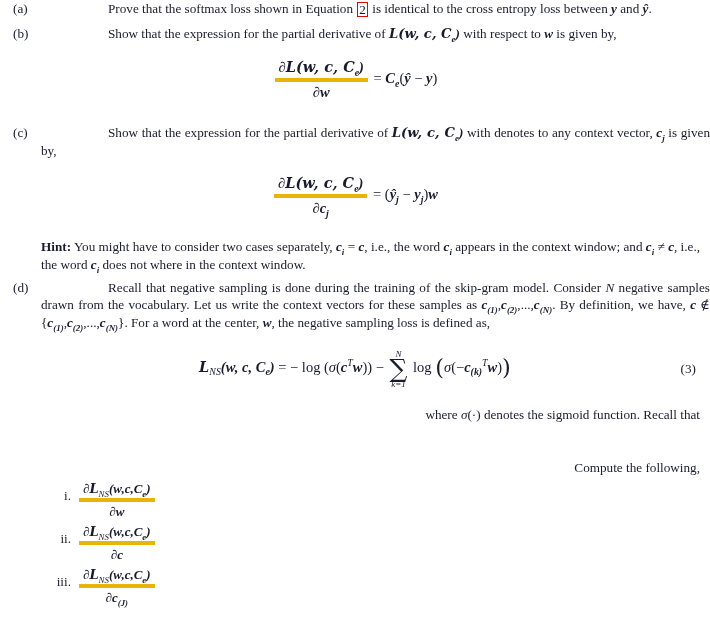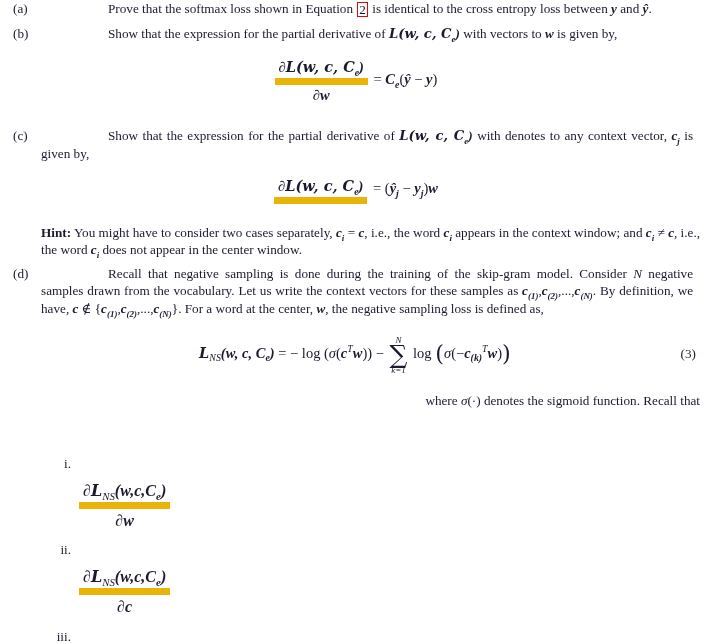--- a/index.html
+++ b/index.html
@@ -39,21 +39,21 @@
   .qlabel {
     position: absolute;
     left: 13px;
     top: 0;
     width: 30px;
     font-family: "Liberation Serif", "DejaVu Serif", serif;
   }
   .qbody {
     text-align: justify;
     text-justify: inter-word;
-    padding-right: 17px;
+    padding-right: 0;
   }
   .qbody .lead {
     display: inline-block;
     width: 67px;
   }
 
   
   .math {
     font-family: "Liberation Serif", "DejaVu Serif", serif;
     font-style: italic;
@@ -96,21 +96,21 @@
   
   .frac {
     display: inline-block;
     vertical-align: middle;
     text-align: center;
     margin: 0 2px;
   }
   .frac .num {
     display: block;
     padding: 0 4px 1px 4px;
-    border-bottom: 7px solid #eab308;
+    border-bottom: 4px solid #eab308;
   }
   .frac .den {
     display: block;
     padding: 1px 4px 0 4px;
   }
 
   
   .bigop {
     display: inline-block;
     vertical-align: middle;
@@ -180,22 +180,21 @@
     margin-top: 3px;
   }
   .romanitem .rlabel {
     position: absolute;
     left: 0;
     top: 7px;
     width: 30px;
     text-align: right;
   }
   .romanitem .rfrac {
-    font-size: 16px;
-    margin-top: 32px;
+    font-size: 13px;
   }
 
   .spacer-6  { height: 6px; }
   .spacer-8  { height: 8px; }
   .spacer-14 { height: 14px; }
   .spacer-16 { height: 16px; }
   .spacer-18 { height: 18px; }
   .spacer-20 { height: 20px; }
   .spacer-22 { height: 22px; }
 </style>
@@ -218,21 +217,21 @@
       </div>
     </li>
 
     <div class="spacer-8"></div>
 
     <li class="qitem">
       <span class="qlabel">(b)</span>
       <div class="qbody">
         <span class="lead"></span><span>Show that the expression for the partial derivative of</span>
         <span class="math"><span class="cal">L(w, c, C</span><sub class="bm">e</sub><span class="bm">)</span></span>
-        <span>with vectors to</span>
+        <span>with respect to</span>
         <span class="bm">w</span>
         <span>is given by,</span>
       </div>
     </li>
 
     <div class="spacer-14"></div>
 
     <div class="display-eq">
       <span class="eq-inner math">
         <span class="frac">
@@ -256,41 +255,42 @@
         <span>is given by,</span>
       </div>
     </li>
 
     <div class="spacer-14"></div>
 
     <div class="display-eq">
       <span class="eq-inner math">
         <span class="frac">
           <span class="num"><span class="mathup">∂</span><span class="cal">L(w, c, C</span><sub class="bm">e</sub><span class="bm">)</span></span>
+          <span class="den"><span class="mathup">∂</span><span class="bm">c</span><sub class="bm">j</sub></span>
         </span>
         <span class="mathup">=</span>
         <span class="mathup">(</span><span class="bm">ŷ</span><sub class="bm">j</sub> <span class="mathup">−</span> <span class="bm">y</span><sub class="bm">j</sub><span class="mathup">)</span><span class="bm">w</span>
       </span>
     </div>
 
     <div class="spacer-20"></div>
 
     <div class="hint">
       <b>Hint:</b>
       <span>You might have to consider two cases separately,</span>
       <span class="math"><span class="bm">c</span><sub class="bm">i</sub></span>
       <span class="mathup">=</span>
       <span class="bm">c</span><span>, i.e., the word</span>
       <span class="math"><span class="bm">c</span><sub class="bm">i</sub></span>
       <span>appears in the context window; and</span>
       <span class="math"><span class="bm">c</span><sub class="bm">i</sub></span>
       <span class="mathup">≠</span>
       <span class="bm">c</span><span>, i.e., the word</span>
       <span class="math"><span class="bm">c</span><sub class="bm">i</sub></span>
-      <span>does not appear in the center window.</span>
+      <span>does not where in the context window.</span>
     </div>
 
     <div class="spacer-6"></div>
 
     <li class="qitem">
       <span class="qlabel">(d)</span>
       <div class="qbody">
         <span class="lead"></span><span>Recall that negative sampling is done during the training of the skip-gram model. Consider</span>
         <span class="math">N</span>
         <span>negative samples drawn from the vocabulary. Let us write the context vectors for these samples as</span>
@@ -329,20 +329,21 @@
       <span>where</span>
       <span class="math">σ</span><span class="mathup">(·)</span>
       <span>denotes the sigmoid function. Recall that</span>
     </div>
 
     <div class="spacer-16"></div>
 
 
     <div class="spacer-20"></div>
 
+    <div class="plain-indent">Compute the following,</div>
 
     <ol class="romanlist">
       <li class="romanitem">
         <span class="rlabel">i.</span>
         <span class="frac rfrac math">
           <span class="num"><span class="mathup">∂</span><span class="cal">L</span><sub class="math">NS</sub><span class="bm">(w,c,C</span><sub class="bm">e</sub><span class="bm">)</span></span>
           <span class="den"><span class="mathup">∂</span><span class="bm">w</span><sub class="bm"></sub></span>
         </span>
       </li>
       <li class="romanitem">

